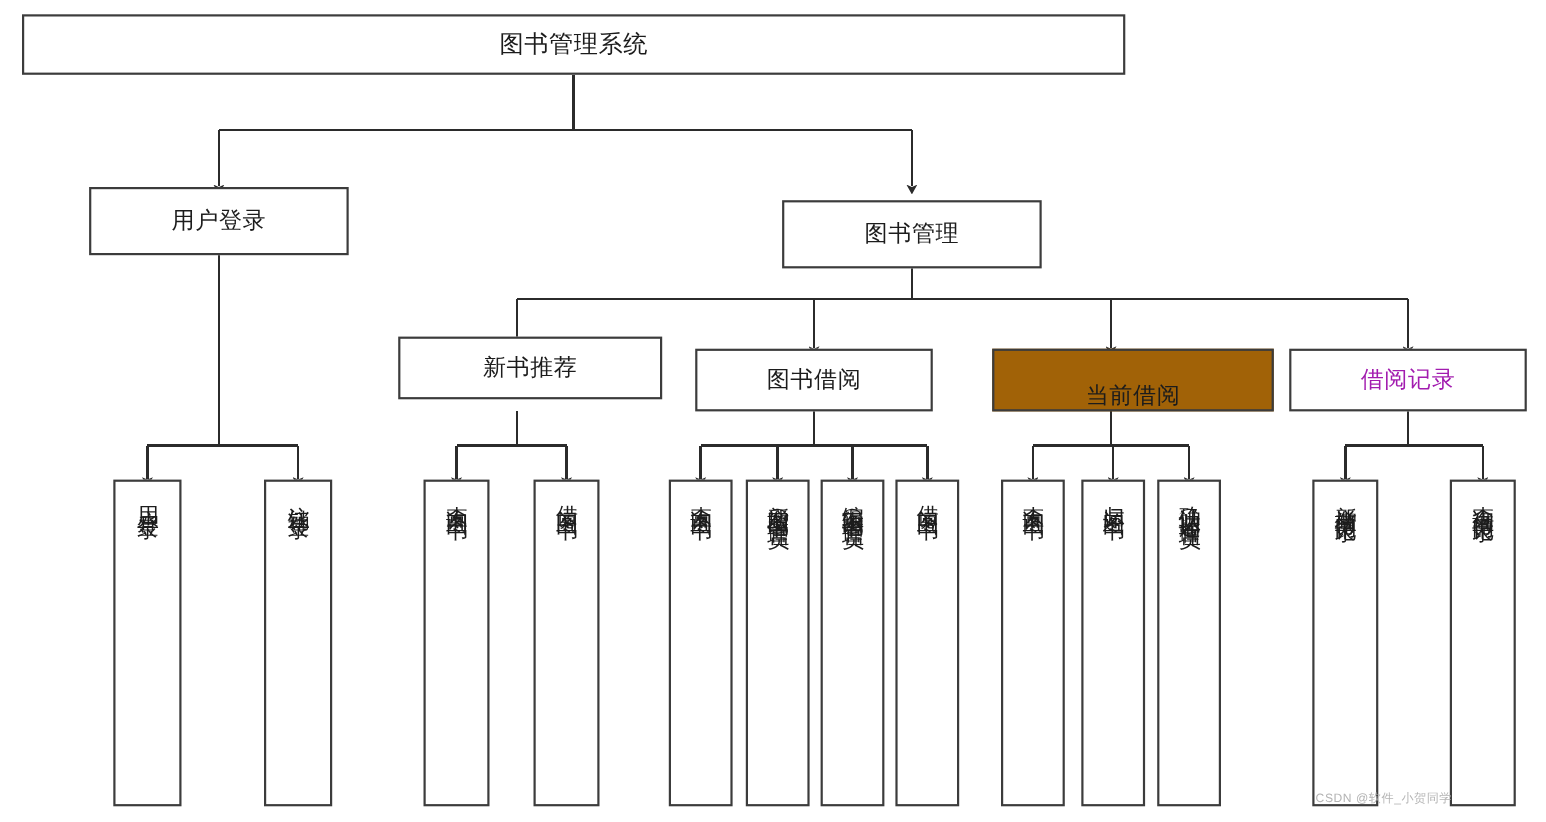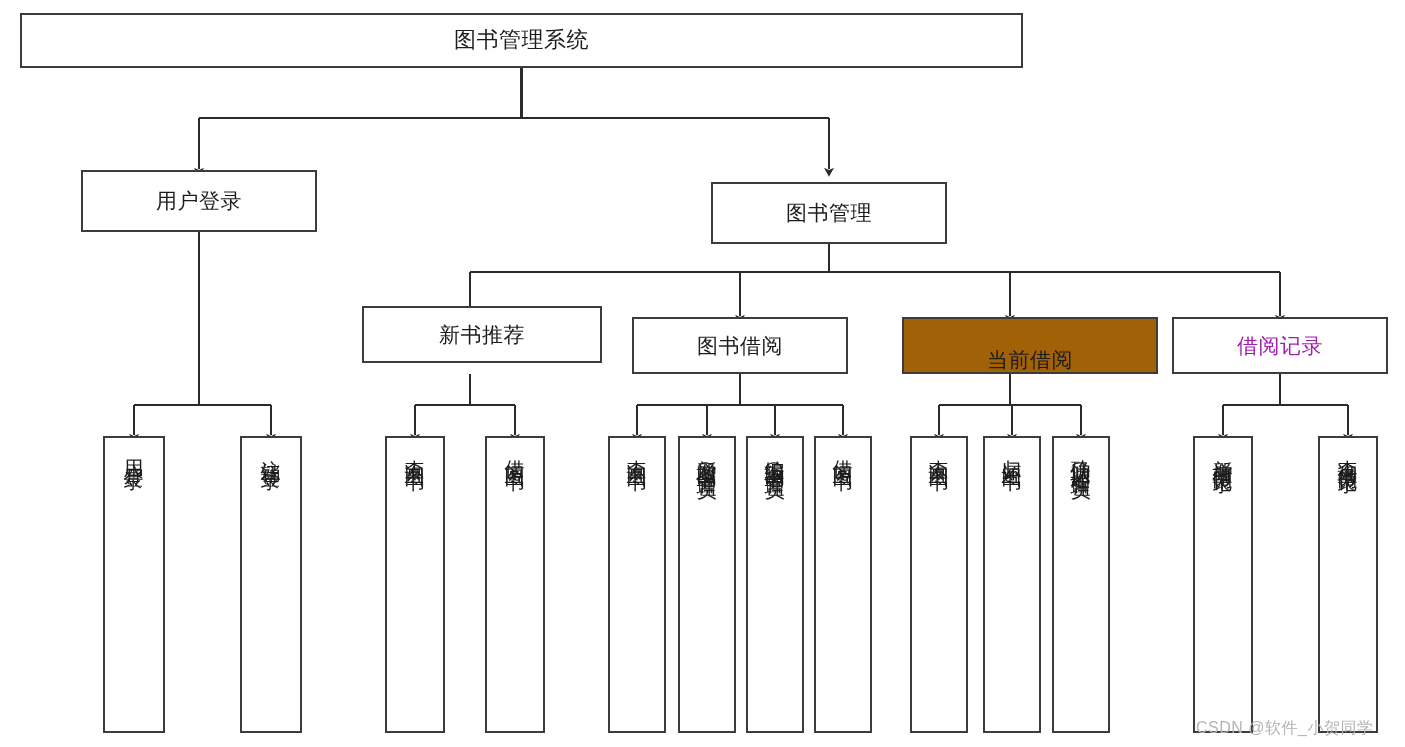--- a/index.html
+++ b/index.html
@@ -66,21 +66,21 @@
     font-size: 20px;
     line-height: 1.0;
     letter-spacing: 4px;
     white-space: nowrap;
   }
   .node-v.tall .node-label {
     letter-spacing: 3px;
   }
   .watermark {
     position: absolute;
-    font-size: 16px;
+    font-size: 11px;
     color: #b4b4b4;
     white-space: nowrap;
     letter-spacing: 0.5px;
     user-select: none;
   }
 </style>
 </head>
 <body>
 
 <div id="diagram-root" style="background: rgb(255, 255, 255);">

